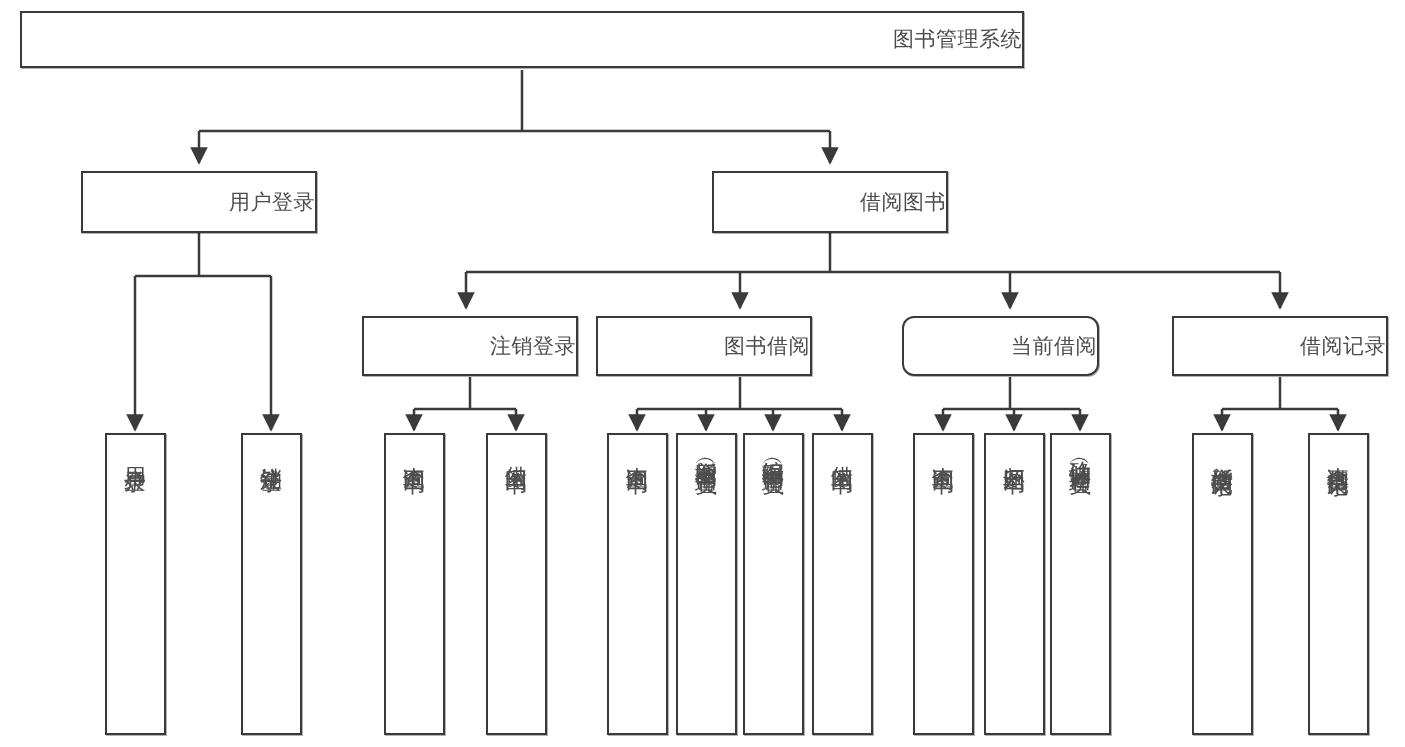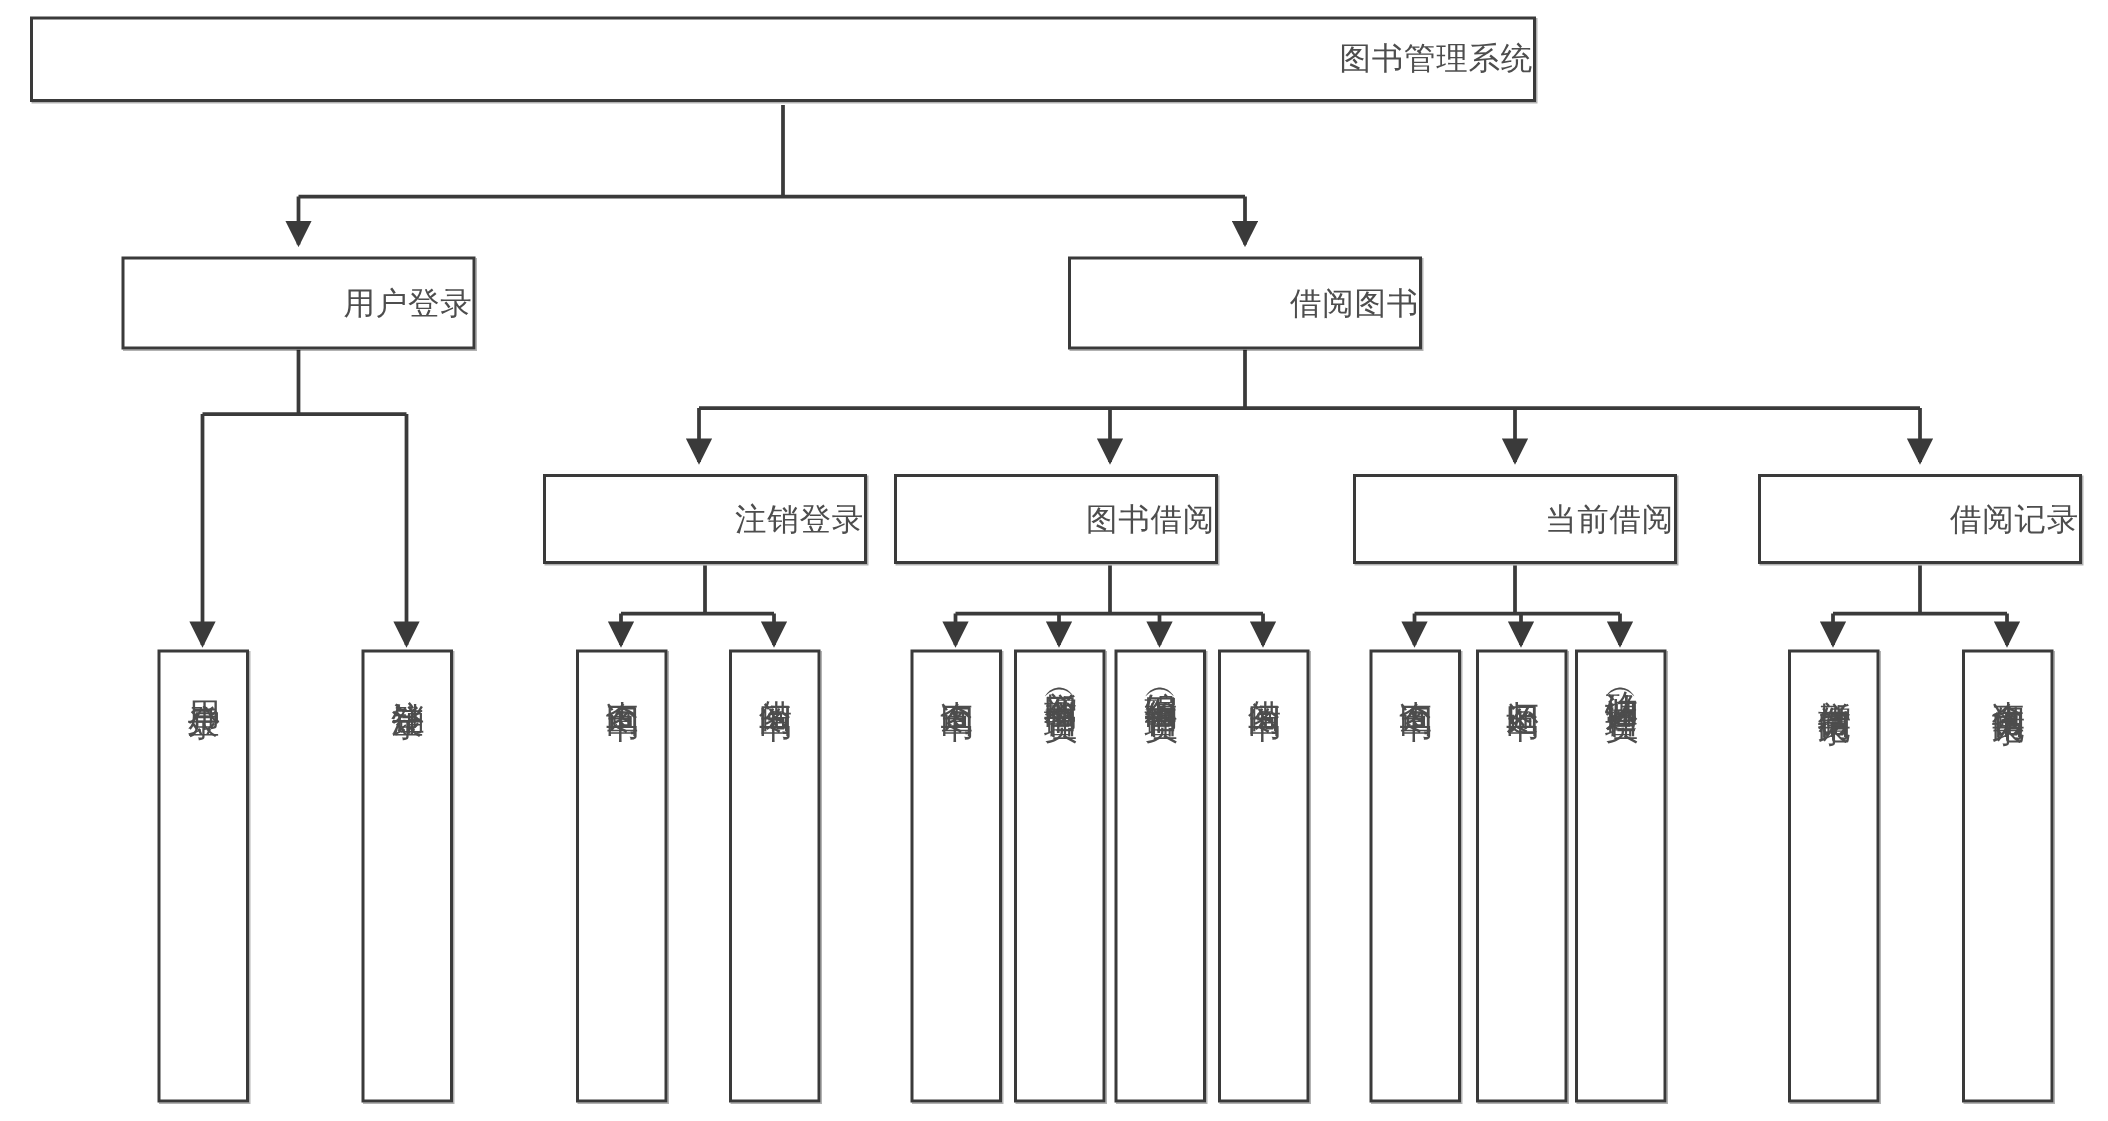--- a/index.html
+++ b/index.html
@@ -136,21 +136,21 @@
   <div class="node horizontal" style="left:712px; top:171px; width:236px; height:62px;">
     <span class="node-label">借阅图书</span>
   </div>
 
   <div class="node horizontal" style="left:362px; top:316px; width:216px; height:60px;">
     <span class="node-label">注销登录</span>
   </div>
   <div class="node horizontal" style="left:596px; top:316px; width:216px; height:60px;">
     <span class="node-label">图书借阅</span>
   </div>
-  <div class="node horizontal" style="left:902px; top:316px; width:216px; height:60px;">
+  <div class="node horizontal" style="left:902px; top:316px; width:197px; height:60px;border-radius:12px;">
     <span class="node-label">当前借阅</span>
   </div>
   <div class="node horizontal" style="left:1172px; top:316px; width:216px; height:60px;">
     <span class="node-label">借阅记录</span>
   </div>
 
   <div class="node vertical" style="left:105px; top:433px; width:61px; height:302px;">
     <span class="node-label">用户登录</span>
   </div>
   <div class="node vertical" style="left:241px; top:433px; width:61px; height:302px;">

